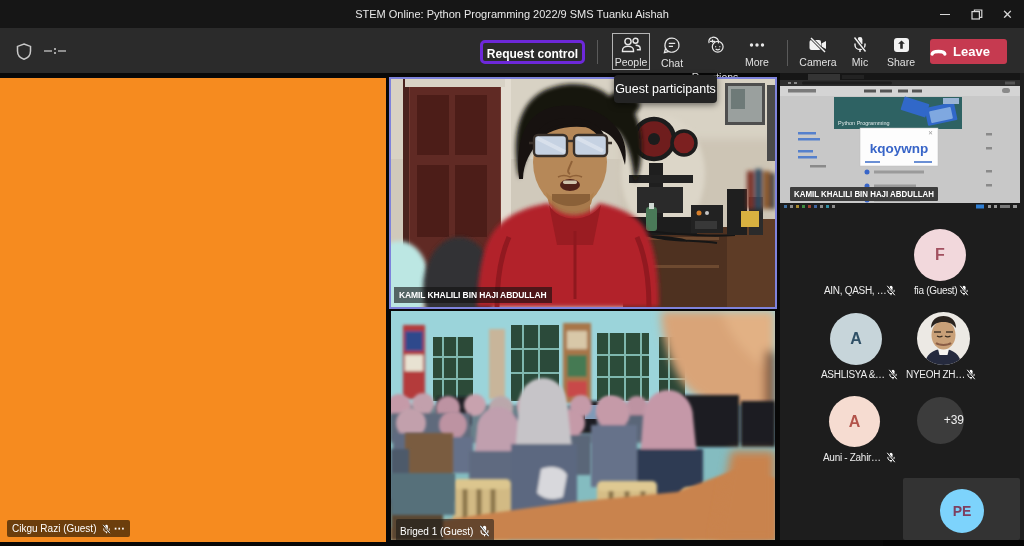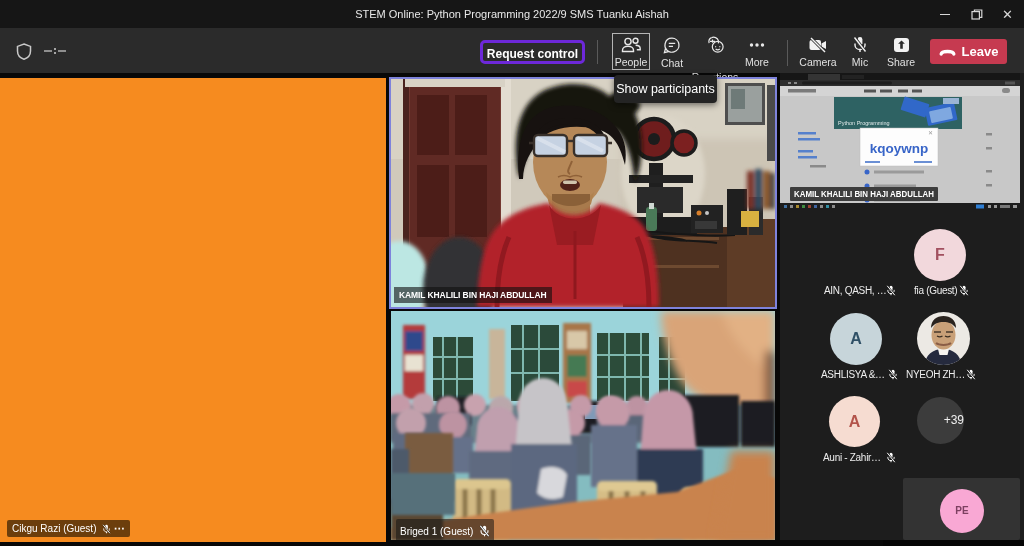--- a/index.html
+++ b/index.html
@@ -106,21 +106,21 @@
     </div>
 
 <div class="tbtn" style="left:882px;top:37px;width:38px">
 <svg width="17" height="16" viewBox="0 0 17 16">
         <rect x="1" y="1" width="15" height="14" rx="3" fill="#f2f2f2"></rect>
         <path d="M8.5 3.4 l3.4 3.4 h-2.1 v5 h-2.6 v-5 H5.1 z" fill="#2b2b2b"></path>
       </svg>
 <div class="tlab">Share</div>
     </div>
 
-<div class="abs" style="left:930px;top:39px;width:77px;height:25px;background:#c63a50;border-radius:3px;display:flex;align-items:center;justify-content:center">
+<div class="abs" style="left:930px;top:39px;width:77px;height:25px;background:#c63a50;border-radius:3px;display:flex;align-items:center;justify-content:flex-start">
 <svg width="17" height="9" viewBox="0 0 17 9" style="margin-right:6px">
         <path d="M2.2 7 C2.8 3.6 14.2 3.6 14.8 7" fill="none" stroke="#fff" stroke-width="3.4" stroke-linecap="round"></path>
       </svg>
 <span style="color:#fff;font-size:13px;font-weight:bold">Leave</span>
     </div>
 
 <div class="abs" style="left:0;top:78px;width:386px;height:464px;background:#f68b1f"></div>
 
 <div class="abs" style="left:389px;top:77px;width:388px;height:232px;border:2px solid #7e83dc;background:#cfc8bb;overflow:hidden">
 <svg width="384" height="228" viewBox="0 0 384 228">
@@ -470,23 +470,23 @@
 <div class="abs" style="left:917px;top:397px;width:47px;height:47px;border-radius:50%;background:#3c3c3c;color:#f0f0f0;font-size:12px;text-align:right;line-height:47px">+39</div>
 <div class="lbl" style="left:823px;top:452px;font-size:10px;letter-spacing:-0.3px;color:#ededed">Auni - Zahir…</div>
 <svg class="abs micw" style="left:886px;top:452px" width="10" height="11" viewBox="0 0 16 17">
       <rect x="5.6" y="1" width="4.8" height="8.6" rx="2.4" fill="#fff"></rect>
       <path d="M3 7.5 v1.4 c0 2.8 2.2 4.6 5 4.6 s5-1.8 5-4.6 V7.5 M8 13.8 V16" stroke="#fff" stroke-width="1.6" fill="none"></path>
       <line x1="2" y1="1" x2="14" y2="16" stroke="#1d1d1d" stroke-width="3"></line>
       <line x1="2" y1="1" x2="14" y2="16" stroke="#fff" stroke-width="1.6"></line>
     </svg>
 
 <div class="abs" style="left:903px;top:478px;width:117px;height:62px;background:#333333;border-radius:2px"></div>
-<div class="abs" style="left:940px;top:489px;width:44px;height:44px;border-radius:50%;background:#f9a8d4;color:#7d4061;font-size:10px;font-weight:bold;text-align:center;line-height:44px">PE</div>
-
-<div class="abs" style="left:614px;top:75px;width:103px;height:28px;background:#242424;border-radius:4px;color:#fff;font-size:12.5px;text-align:center;line-height:28px;box-shadow:0 2px 6px rgba(0,0,0,.5)">Show participants</div>
+<div class="abs" style="left:940px;top:489px;width:44px;height:44px;border-radius:50%;background:#7dd3fc;color:#7d4061;font-size:14px;font-weight:bold;text-align:center;line-height:44px">PE</div>
+
+<div class="abs" style="left:614px;top:75px;width:103px;height:28px;background:#242424;border-radius:4px;color:#fff;font-size:12.5px;text-align:center;line-height:28px;box-shadow:0 2px 6px rgba(0,0,0,.5)">Guest participants</div>
 
 <div class="abs" style="left:7px;top:520px;height:17px;background:rgba(22,14,2,.62);border-radius:2px;display:flex;align-items:center;padding:0 5px;color:#fff;font-size:10px">Cikgu Razi (Guest)&nbsp;&nbsp;<svg class="micoff" width="9" height="10" viewBox="0 0 16 17">
         <rect x="5.6" y="1" width="4.8" height="8.6" rx="2.4" fill="#fff"></rect>
         <path d="M3 7.5 v1.4 c0 2.8 2.2 4.6 5 4.6 s5-1.8 5-4.6 V7.5 M8 13.8 V16" stroke="#fff" stroke-width="1.6" fill="none"></path>
         <line x1="2" y1="1" x2="14" y2="16" stroke="#3a2a12" stroke-width="3"></line>
         <line x1="2" y1="1" x2="14" y2="16" stroke="#fff" stroke-width="1.6"></line>
       </svg>&nbsp;<span style="font-weight:bold;font-size:11px">⋯</span></div>
 
 </div>
 </body></html>

